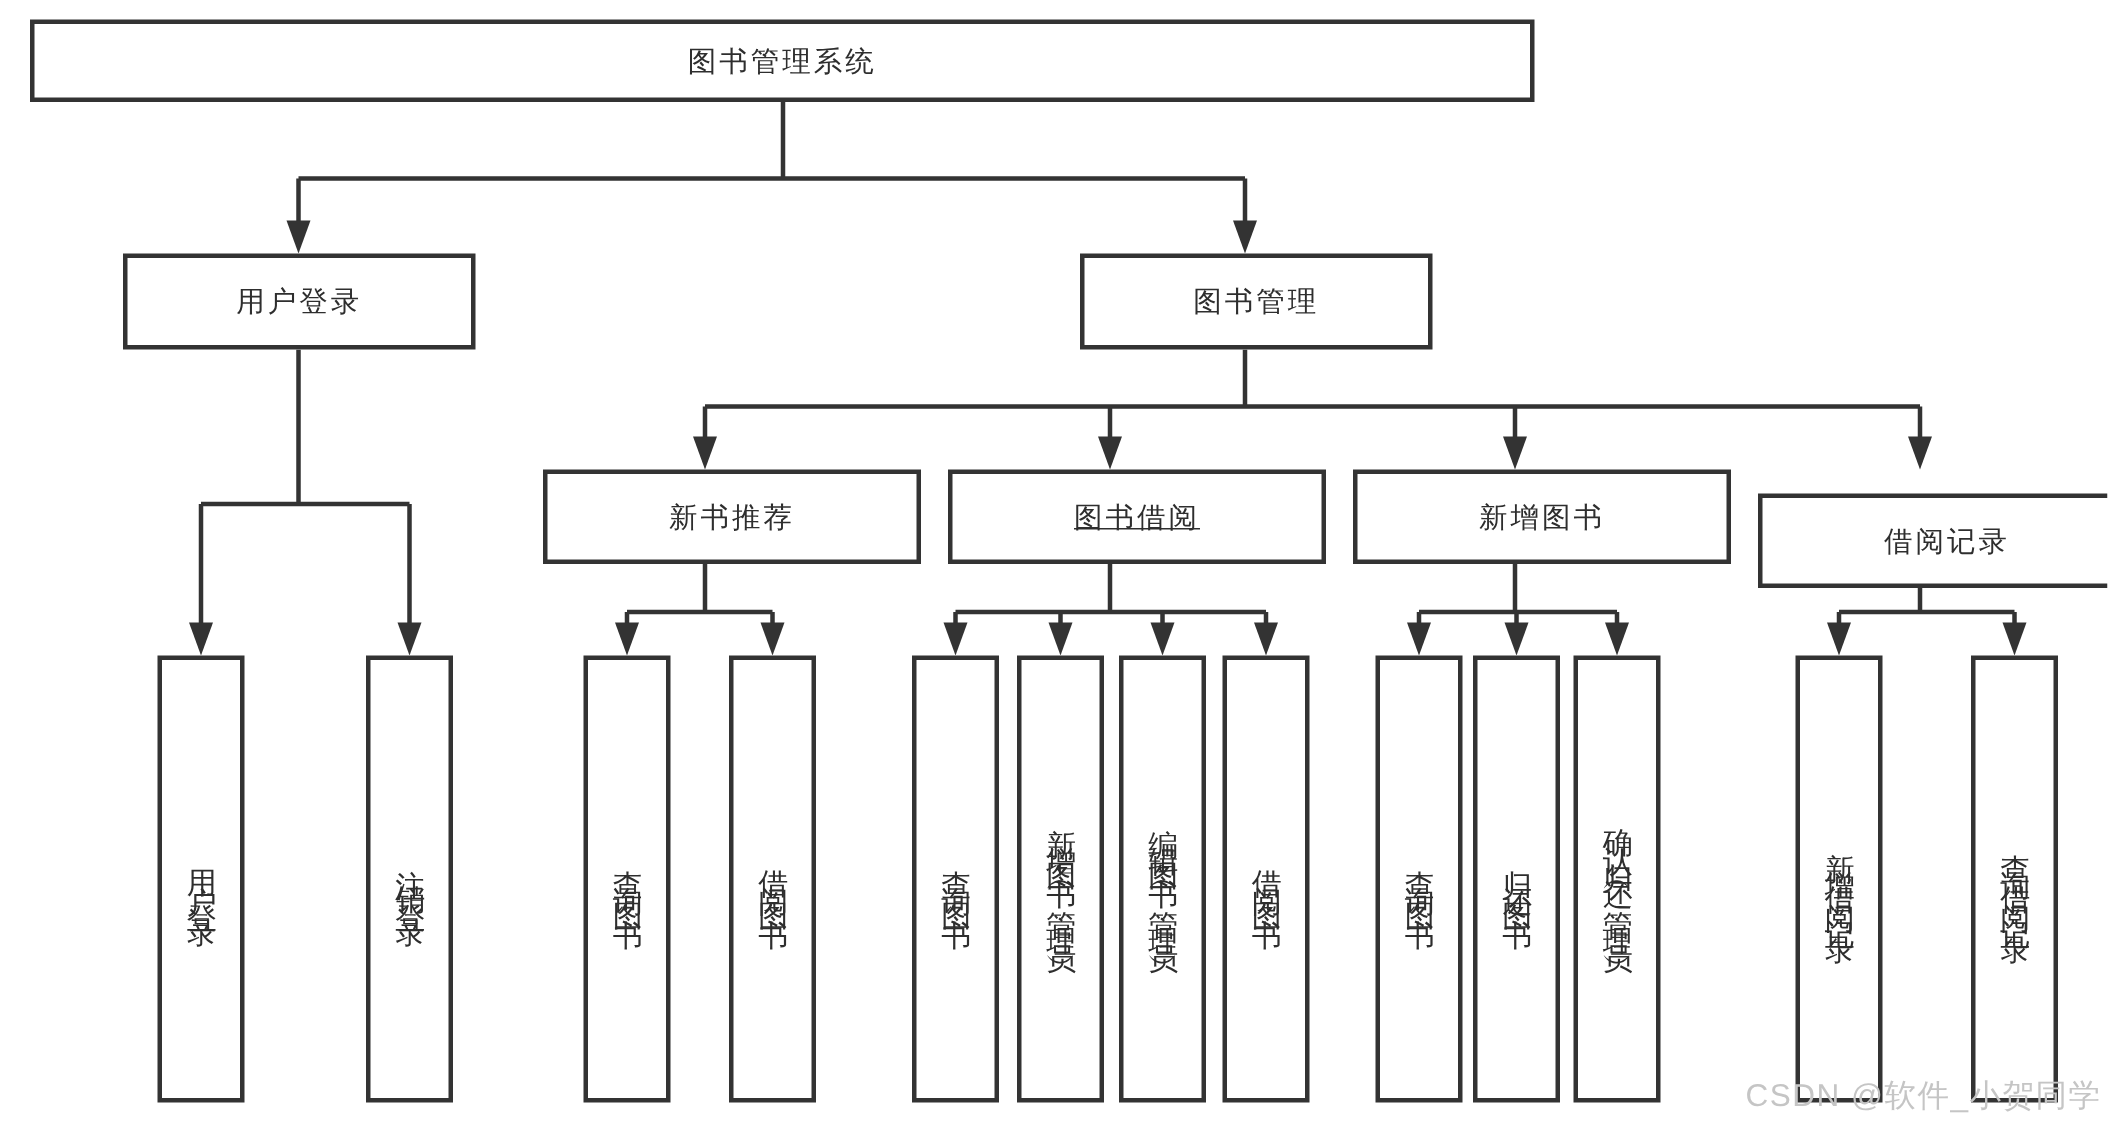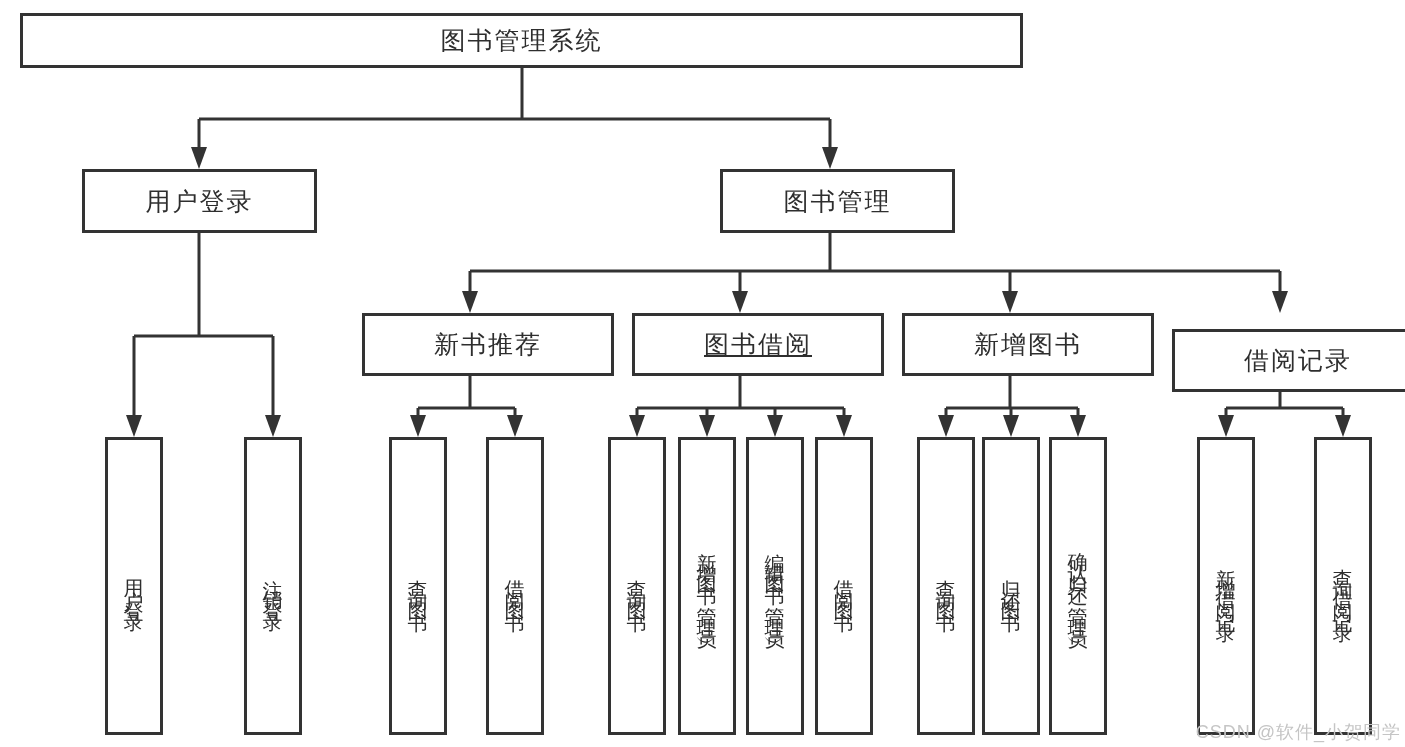--- a/index.html
+++ b/index.html
@@ -18,21 +18,21 @@
     width: 1405px; height: 747px;
   }
   .box {
     position: absolute;
     box-sizing: border-box;
     background: #ffffff;
     border: 3px solid #333333;
     display: flex;
     align-items: center;
     justify-content: center;
-    font-size: 25px;
+    font-size: 19px;
     letter-spacing: 2px;
     white-space: nowrap;
   }
   .root  { left: 20px;  top: 13px;  width: 1003px; height: 55px; }
   .lvl2  { top: 169px; width: 235px; height: 64px; }
   .n-user { left: 82px; }
   .n-mgmt { left: 720px; }
   .lvl3  { top: 313px; width: 252px; height: 63px; }
   .n-rec { left: 362px; }
   .n-bor { left: 632px; text-decoration: underline; }
@@ -47,21 +47,21 @@
     font-size: 20px;
     letter-spacing: 11px;
     line-height: 1;
     white-space: normal;
     padding: 4px 0;
   }
   .watermark {
     position: absolute;
     right: 4px;
     bottom: 3px;
-    font-size: 18px;
+    font-size: 21px;
     letter-spacing: 1px;
     color: #c5c5c5;
     white-space: nowrap;
   }
 </style>
 </head>
 <body>
 
 <div class="canvas">
 

